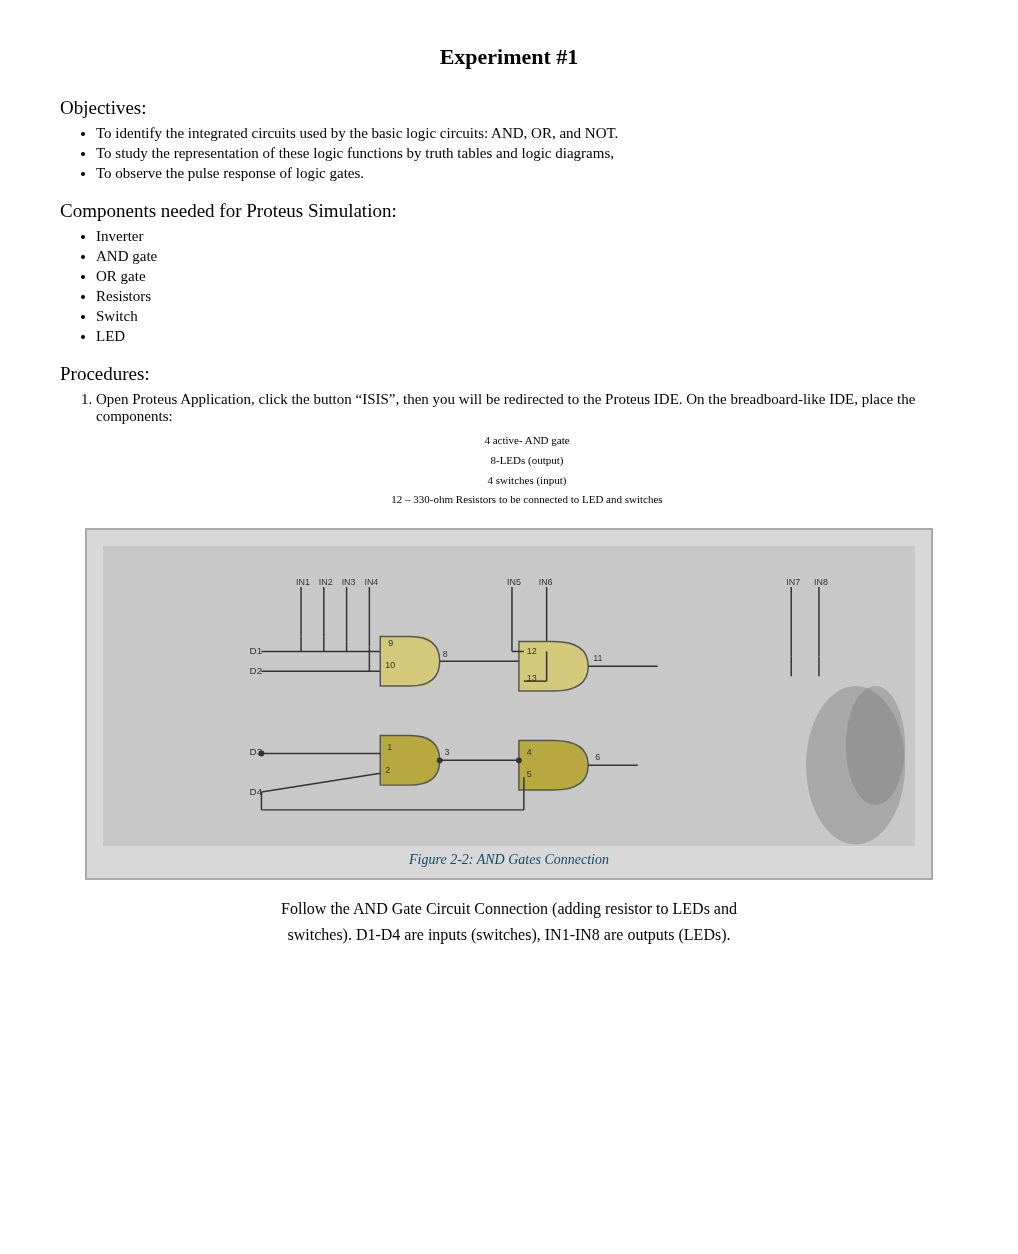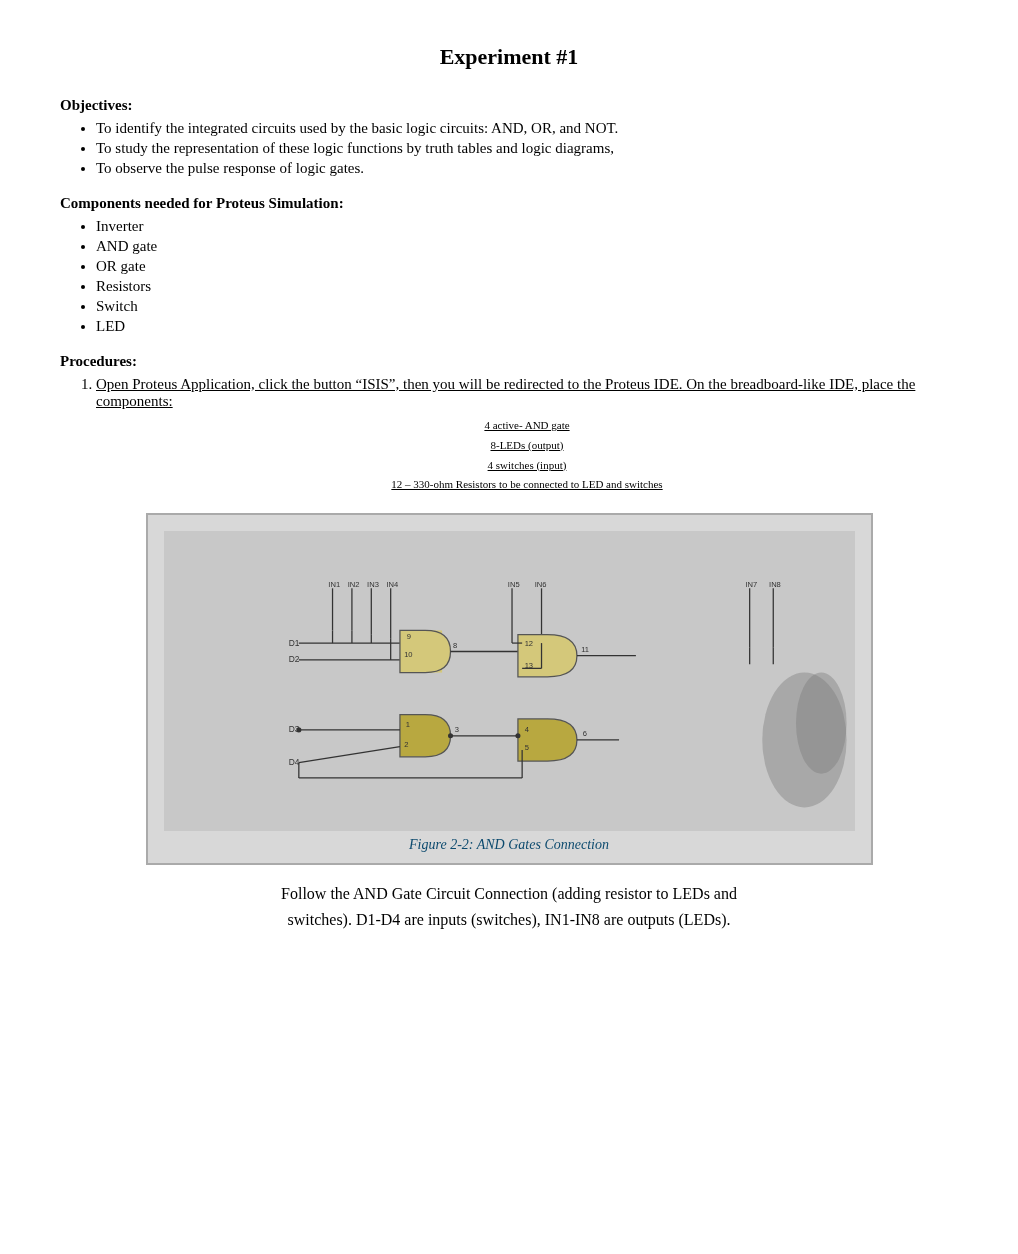--- a/index.html
+++ b/index.html
@@ -13,56 +13,55 @@
       padding: 40px 60px;
     }
     .page-title {
       text-align: center;
       font-weight: bold;
       font-size: 22px;
       line-height: 1.5;
       margin-bottom: 24px;
     }
     .section-heading {
-      font-weight: bold;
-      font-size: 15px;
+      font-weight: normal;
+      font-size: 19px;
       margin-bottom: 6px;
     }
     .objectives-section, .components-section, .procedures-section {
       margin-bottom: 18px;
     }
     ul {
       list-style: disc;
       margin-left: 36px;
       margin-bottom: 6px;
     }
     ul li {
       margin-bottom: 3px;
       font-size: 15px;
     }
     .procedures-list {
       list-style: decimal;
       margin-left: 36px;
-      text-decoration: underline;
     }
     .procedures-list li {
       margin-bottom: 8px;
       font-size: 15px;
     }
     .centered-lines {
       text-align: center;
       margin: 6px 0;
       font-size: 11px;
       line-height: 1.8;
     }
     .figure-container {
       border: 2px solid #aaa;
       background: #d8d8d8;
       margin: 16px auto;
-      width: 727px;
+      width: 848px;
       padding: 16px 16px 10px 16px;
       position: relative;
     }
     .circuit-svg-area {
       width: 100%;
       background: #c8c8c8;
       display: block;
     }
     .figure-caption {
       text-align: center;

